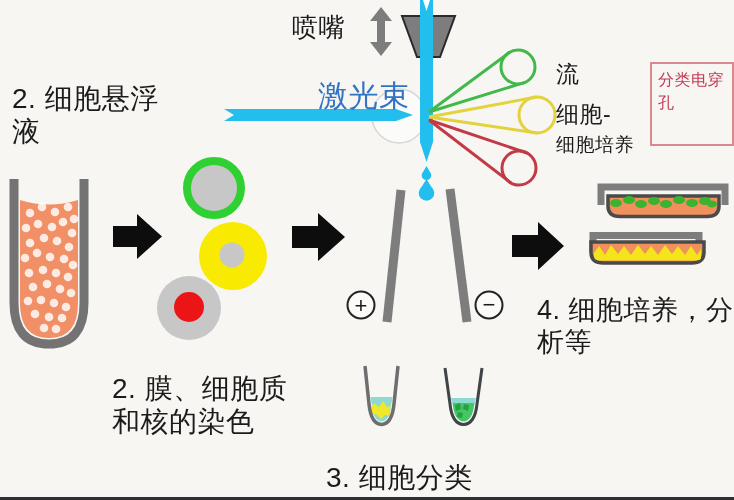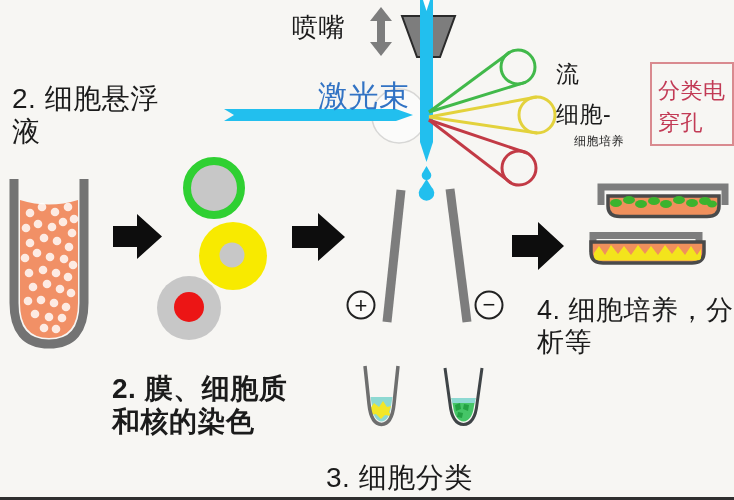--- a/index.html
+++ b/index.html
@@ -6,32 +6,32 @@
   #stage{
     position:relative;width:734px;height:500px;overflow:hidden;
     background:var(--bg,#f6f5f2);
     font-family:"Liberation Sans",sans-serif;
     color:var(--ink,#1b1b1b);
   }
   #diagram-svg{position:absolute;left:0;top:0;}
   .lbl{position:absolute;line-height:1.18;letter-spacing:0.5px;}
   .step{font-size:28px;color:var(--ink,#1b1b1b);}
   #step1-label{left:12px;top:82px;width:158px;}
-  #step2-label{left:112px;top:372px;width:196px;font-weight:bold;}
+  #step2-label{left:112px;top:372px;width:196px;}
   #step3-label{left:326px;top:461px;width:220px;}
   #step4-label{left:537px;top:295px;width:205px;font-size:27px;}
   #nozzle-label{left:292px;top:12px;font-size:26px;}
   #laser-label{left:318px;top:78px;font-size:30px;color:var(--laser_text,#3273c4);}
   #flow-label{left:556px;top:63px;font-size:23px;line-height:1.0;}
   #flow-label .l2{margin-top:17px;}
-  #flow-label .l3{margin-top:9px;font-size:12px;margin-left:18px;}
+  #flow-label .l3{margin-top:9px;font-size:19px;}
   #electro-box{
     left:650px;top:62px;width:84px;height:84px;box-sizing:border-box;
     border:2px solid var(--electro_border,#d98a8f);
-    padding:11px 6px;font-size:22px;line-height:1.45;
+    padding:4px 6px;font-size:16px;line-height:1.45;
     color:var(--electro_red,#c23a55);background:transparent;
   }
   
   .tube-wall{stroke:var(--tube_outline,#737373);stroke-width:9;fill:none;}
   .suspension{fill:var(--suspension_orange,#f19066);}
   .celldot{fill:#ffffff;opacity:.82;}
   .blackarrow{fill:var(--arrow_black,#101010);}
   .grayapp{fill:var(--gray_apparatus,#7d7d7d);}
   .cyan{fill:var(--laser_cyan,#1fbdee);}
   .cone-g{stroke:var(--cone_green,#41b94a);stroke-width:3;fill:none;}

